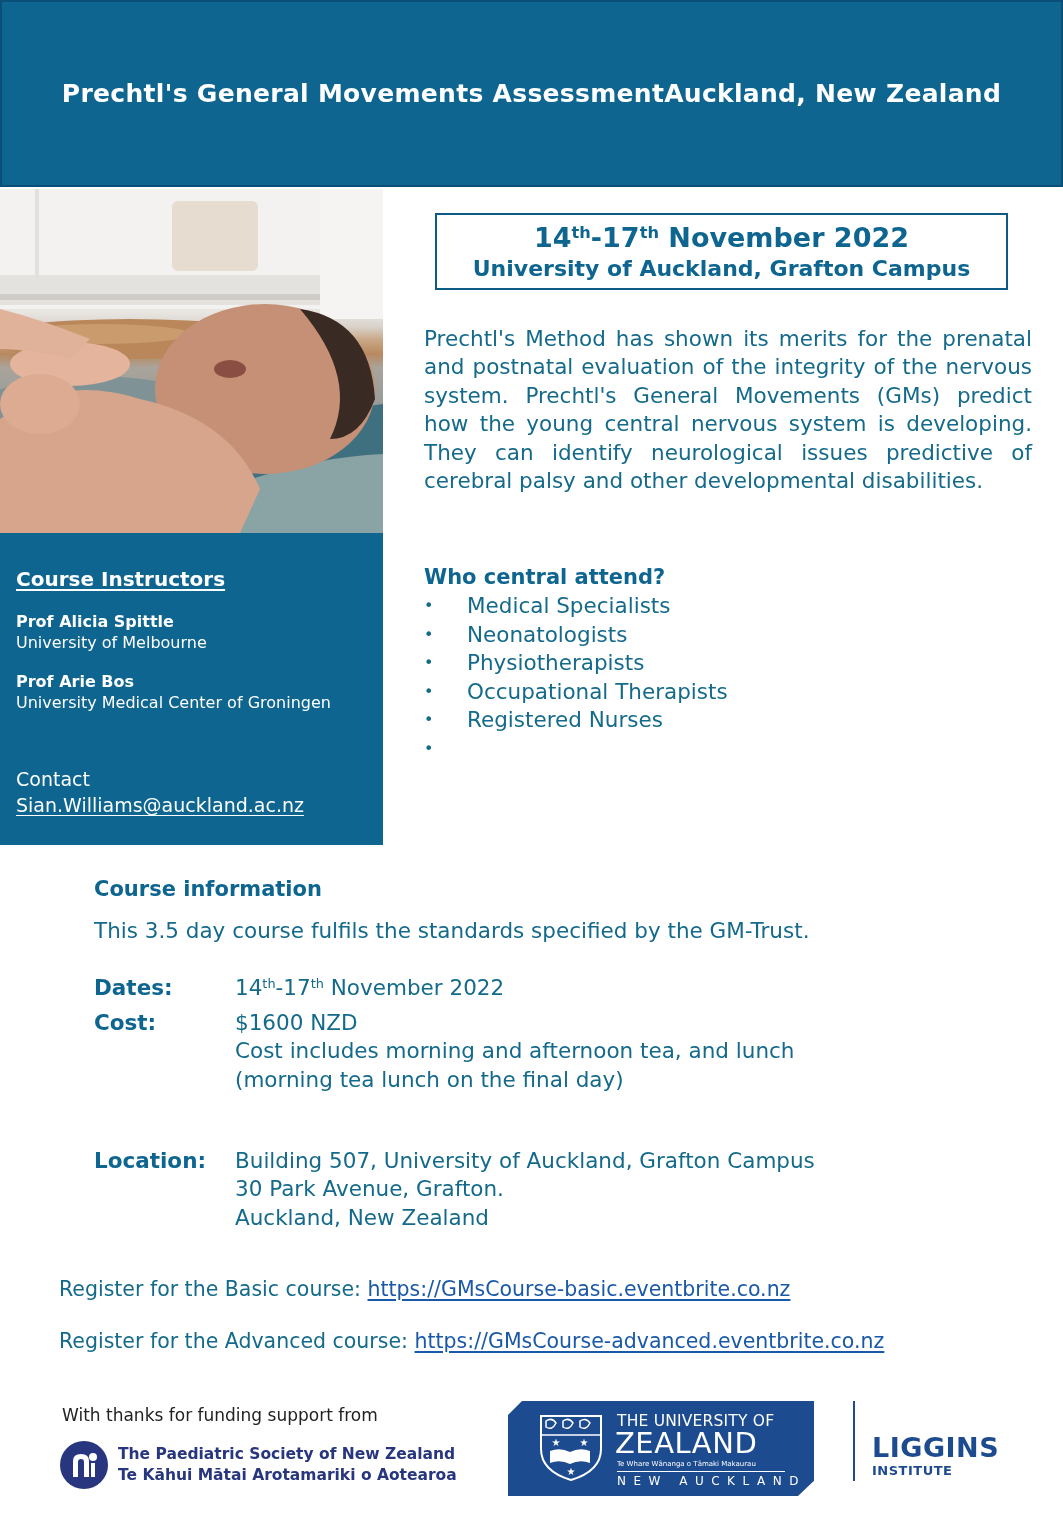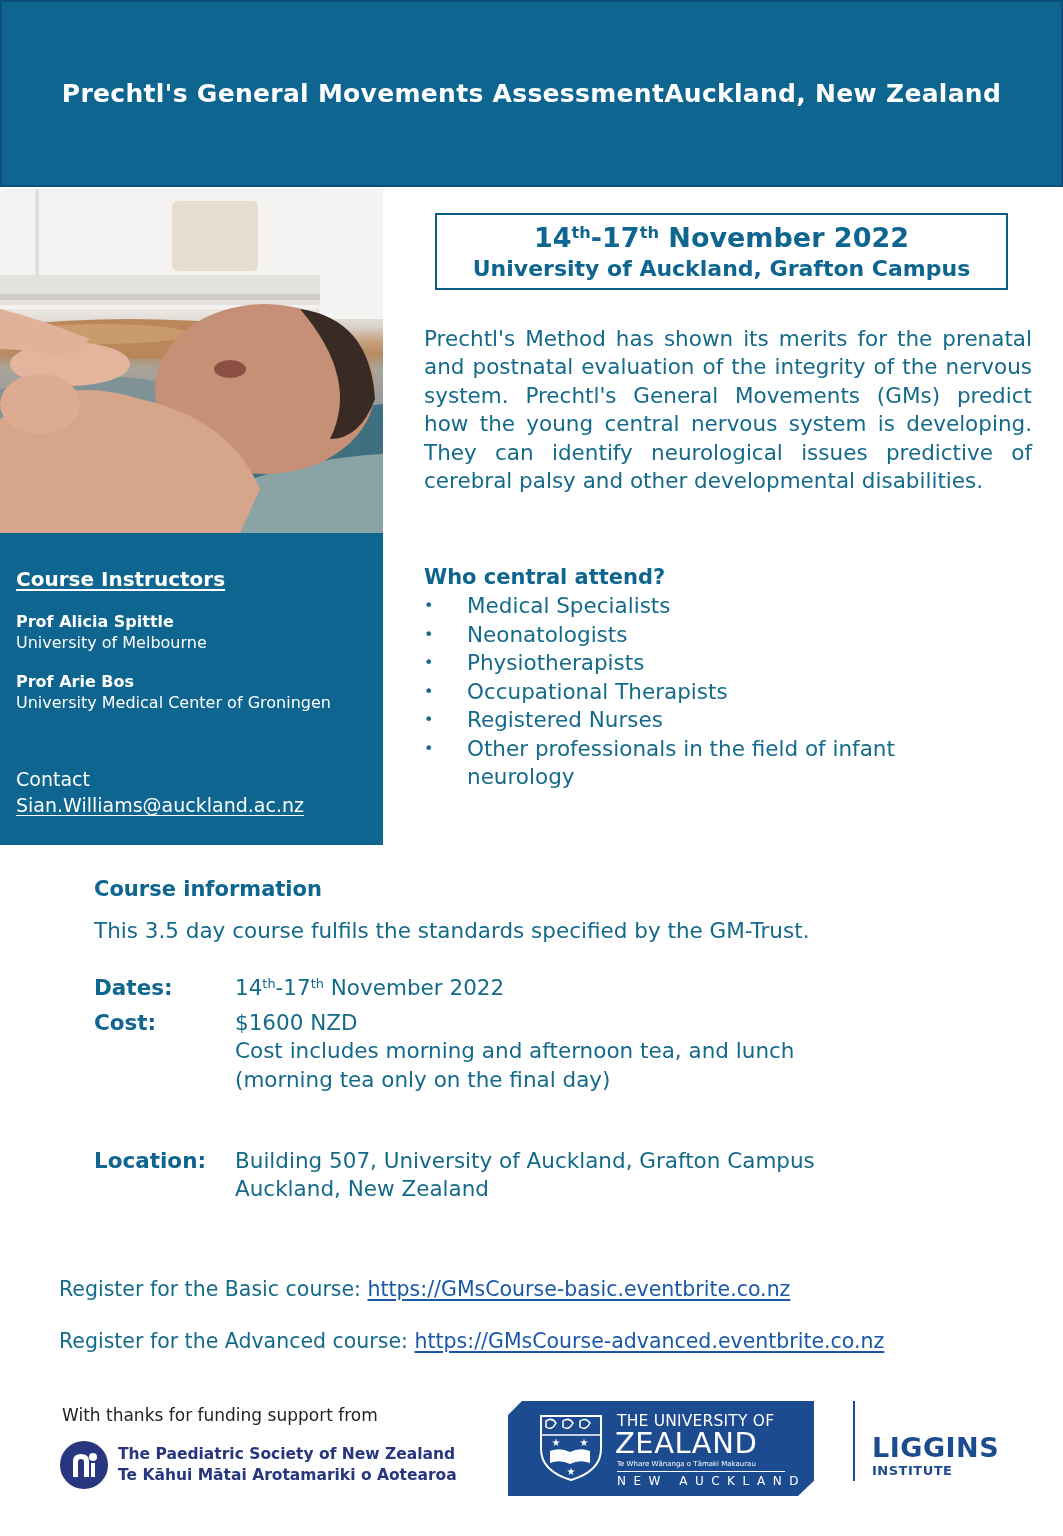--- a/index.html
+++ b/index.html
@@ -144,47 +144,48 @@
 <div class="intro">Prechtl's Method has shown its merits for the prenatal and postnatal evaluation of the integrity of the nervous system. Prechtl's General Movements (GMs) predict how the young central nervous system is developing. They can identify neurological issues predictive of cerebral palsy and other developmental disabilities.</div>
 
 <div class="attend">
   <div class="h">Who central attend?</div>
   <ul>
     <li><span class="bullet">•</span><span>Medical Specialists</span></li>
     <li><span class="bullet">•</span><span>Neonatologists</span></li>
     <li><span class="bullet">•</span><span>Physiotherapists</span></li>
     <li><span class="bullet">•</span><span>Occupational Therapists</span></li>
     <li><span class="bullet">•</span><span>Registered Nurses</span></li>
-    <li style="width:520px"><span class="bullet">•</span><span>Other professionals in the field of infant neurology</span></li>
+    <li style="width:520px"><span class="bullet">•</span></li>
   </ul>
 </div>
 
 <div class="info">
   <div class="h">Course information</div>
   <div class="std">This 3.5 day course fulfils the standards specified by the GM-Trust.</div>
 </div>
 
 <div class="row" style="top:974px">
   <div class="lbl">Dates:</div>
   <div class="val"><span>14</span><sup>th</sup><span>-</span><span>17</span><sup>th</sup><span style="white-space:pre"> November 2022</span></div>
 </div>
 
 <div class="row" style="top:1009px">
   <div class="lbl">Cost:</div>
   <div class="val">
     <div>$1600 NZD</div>
     <div>Cost includes morning and afternoon tea, and lunch</div>
-    <div>(morning tea only on the final day)</div>
+    <div>(morning tea lunch on the final day)</div>
   </div>
 </div>
 
 <div class="row" style="top:1147px">
   <div class="lbl">Location:</div>
   <div class="val">
     <div>Building 507, University of Auckland, Grafton Campus</div>
+    <div>30 Park Avenue, Grafton.</div>
     <div>Auckland, New Zealand</div>
   </div>
 </div>
 
 <div class="reg" style="top:1275px">
   <span style="white-space:pre">Register for the Basic course: </span><a>https://GMsCourse-basic.eventbrite.co.nz</a>
 </div>
 <div class="reg" style="top:1327px">
   <span style="white-space:pre">Register for the Advanced course: </span><a>https://GMsCourse-advanced.eventbrite.co.nz</a>
 </div>

